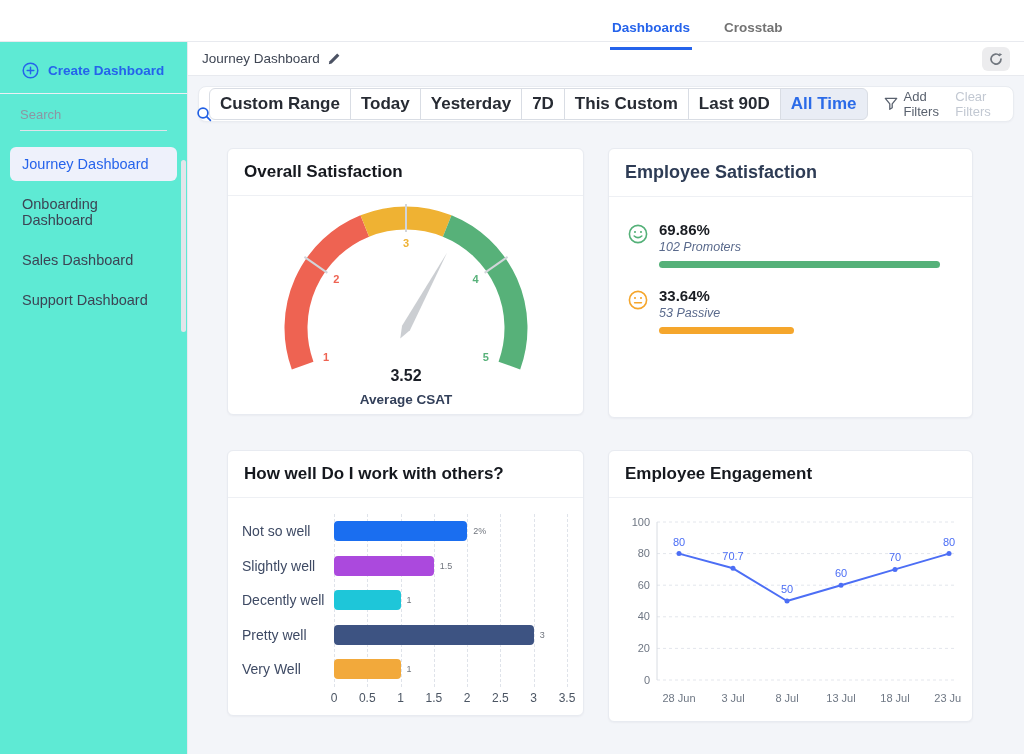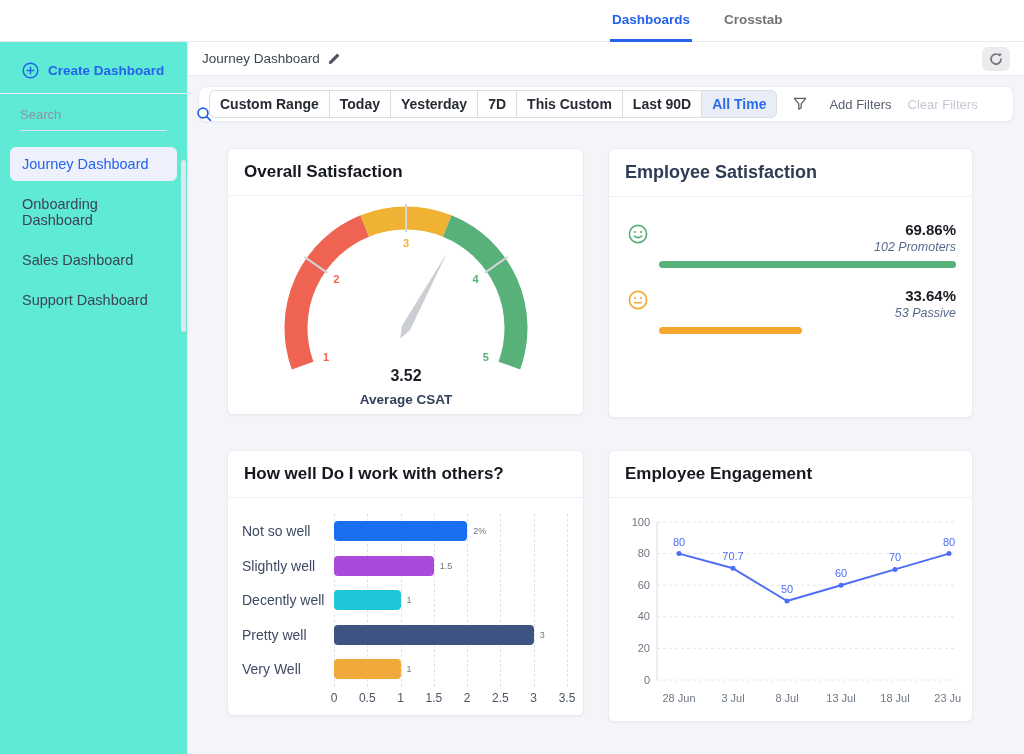--- a/index.html
+++ b/index.html
@@ -1,21 +1,21 @@
 <!DOCTYPE html>
 <html><head>
 <meta charset="utf-8">
 <style>
   * { margin:0; padding:0; box-sizing:border-box; }
   html,body { width:1024px; height:754px; overflow:hidden; background:#fff;
     font-family:"Liberation Sans", sans-serif; color:#1c2026; }
 
   
   .top-header { position:relative; height:42px; background:#fff; border-bottom:1px solid #e8eaef; }
-  .tabs { position:absolute; left:610px; top:0; height:42px; display:flex; gap:30px; }
+  .tabs { position:absolute; left:610px; top:8px; height:42px; display:flex; gap:30px; }
   .tab { display:flex; align-items:center; height:100%; font-size:13.5px; font-weight:600;
     color:#737373; border-bottom:3px solid transparent; padding:0 2px; cursor:pointer; }
   .tab.active { color:#2563eb; font-weight:700; border-bottom-color:#2563eb; }
 
   
   .content { display:flex; height:712px; }
   .sidebar { width:188px; background:#5eead4; border-right:1px solid #e7eaf0; position:relative; padding-top:12px; }
   .main { flex:1; background:#f3f5f9; display:flex; flex-direction:column; }
 
   
@@ -40,44 +40,44 @@
   .pencil { margin-left:7px; display:flex; cursor:pointer; }
   .toolbar-spacer { flex:1; }
   .refresh-btn { width:28px; height:24px; background:#ececee; border:none; border-radius:6px;
     display:flex; align-items:center; justify-content:center; cursor:pointer; }
 
   
   .filterbar { margin:10px 10px 0 10px; background:#fff; border:1px solid #e9ecf1; border-radius:8px;
     height:36px; display:flex; align-items:center; padding:0 10px; gap:16px;
     box-shadow:0 1px 2px rgba(20,30,60,.03); }
   .segmented { display:flex; }
-  .seg-btn { font-size:14px; font-weight:600; color:#272b33; background:#fff;
+  .seg-btn { font-size:17px; font-weight:600; color:#272b33; background:#fff;
     border:1px solid #d9dde4; padding:5px 10px; margin-left:-1px; cursor:pointer; white-space:nowrap; }
   .seg-btn:first-child { border-radius:6px 0 0 6px; margin-left:0; }
   .seg-btn:last-child { border-radius:0 6px 6px 0; }
   .seg-btn.active { color:#2b6be8; background:#e9edf5; font-weight:700; }
-  .add-filters { display:flex; align-items:center; gap:22px; font-size:13px; color:#59616e; cursor:pointer; }
+  .add-filters { display:flex; align-items:center; gap:6px; font-size:13px; color:#59616e; cursor:pointer; }
   .clear-filters { font-size:13px; color:#c2c8d2; cursor:default; }
 
   
   .cards { padding:26px 0 0 39px; display:grid; grid-template-columns:357px 365px;
     column-gap:24px; row-gap:32px; align-content:start; }
   .card { background:#fff; border:1px solid #e8ebf1; border-radius:6px;
     box-shadow:0 1px 2px rgba(20,30,60,.04); overflow:hidden; }
   .card-header { padding:13px 16px; border-bottom:1px solid #eef0f4; }
   .card-title { font-size:17px; font-weight:700; color:#15181e; }
   .card-title.navy { color:#2e3c55; font-size:18px; }
   .card-gauge { height:267px; } .card-sat { height:270px; }
   .card-bars { height:266px; } .card-line { height:272px; }
 
   
   .gauge-body { display:flex; justify-content:center; padding-top:8px; }
 
   
-  .sat-body { padding:24px 16px 0 18px;text-align:right; }
+  .sat-body { padding:24px 32px 0 18px; }
   .sat-item { display:flex; gap:10px; margin-bottom:19px; }
   .sat-icon { flex:none; margin-top:2px; }
   .sat-text { flex:1; }
   .sat-pct { font-size:15px; font-weight:700; color:#191c22; }
   .sat-sub { font-size:12.5px; color:#5a6a8c; margin-top:2px;font-style:italic; }
   .sbar { height:7px; border-radius:4px; margin-top:7px; }
 
   
   .hbars-body { padding:16px 8px 0 14px; }
   .hplot-area { position:relative; }

